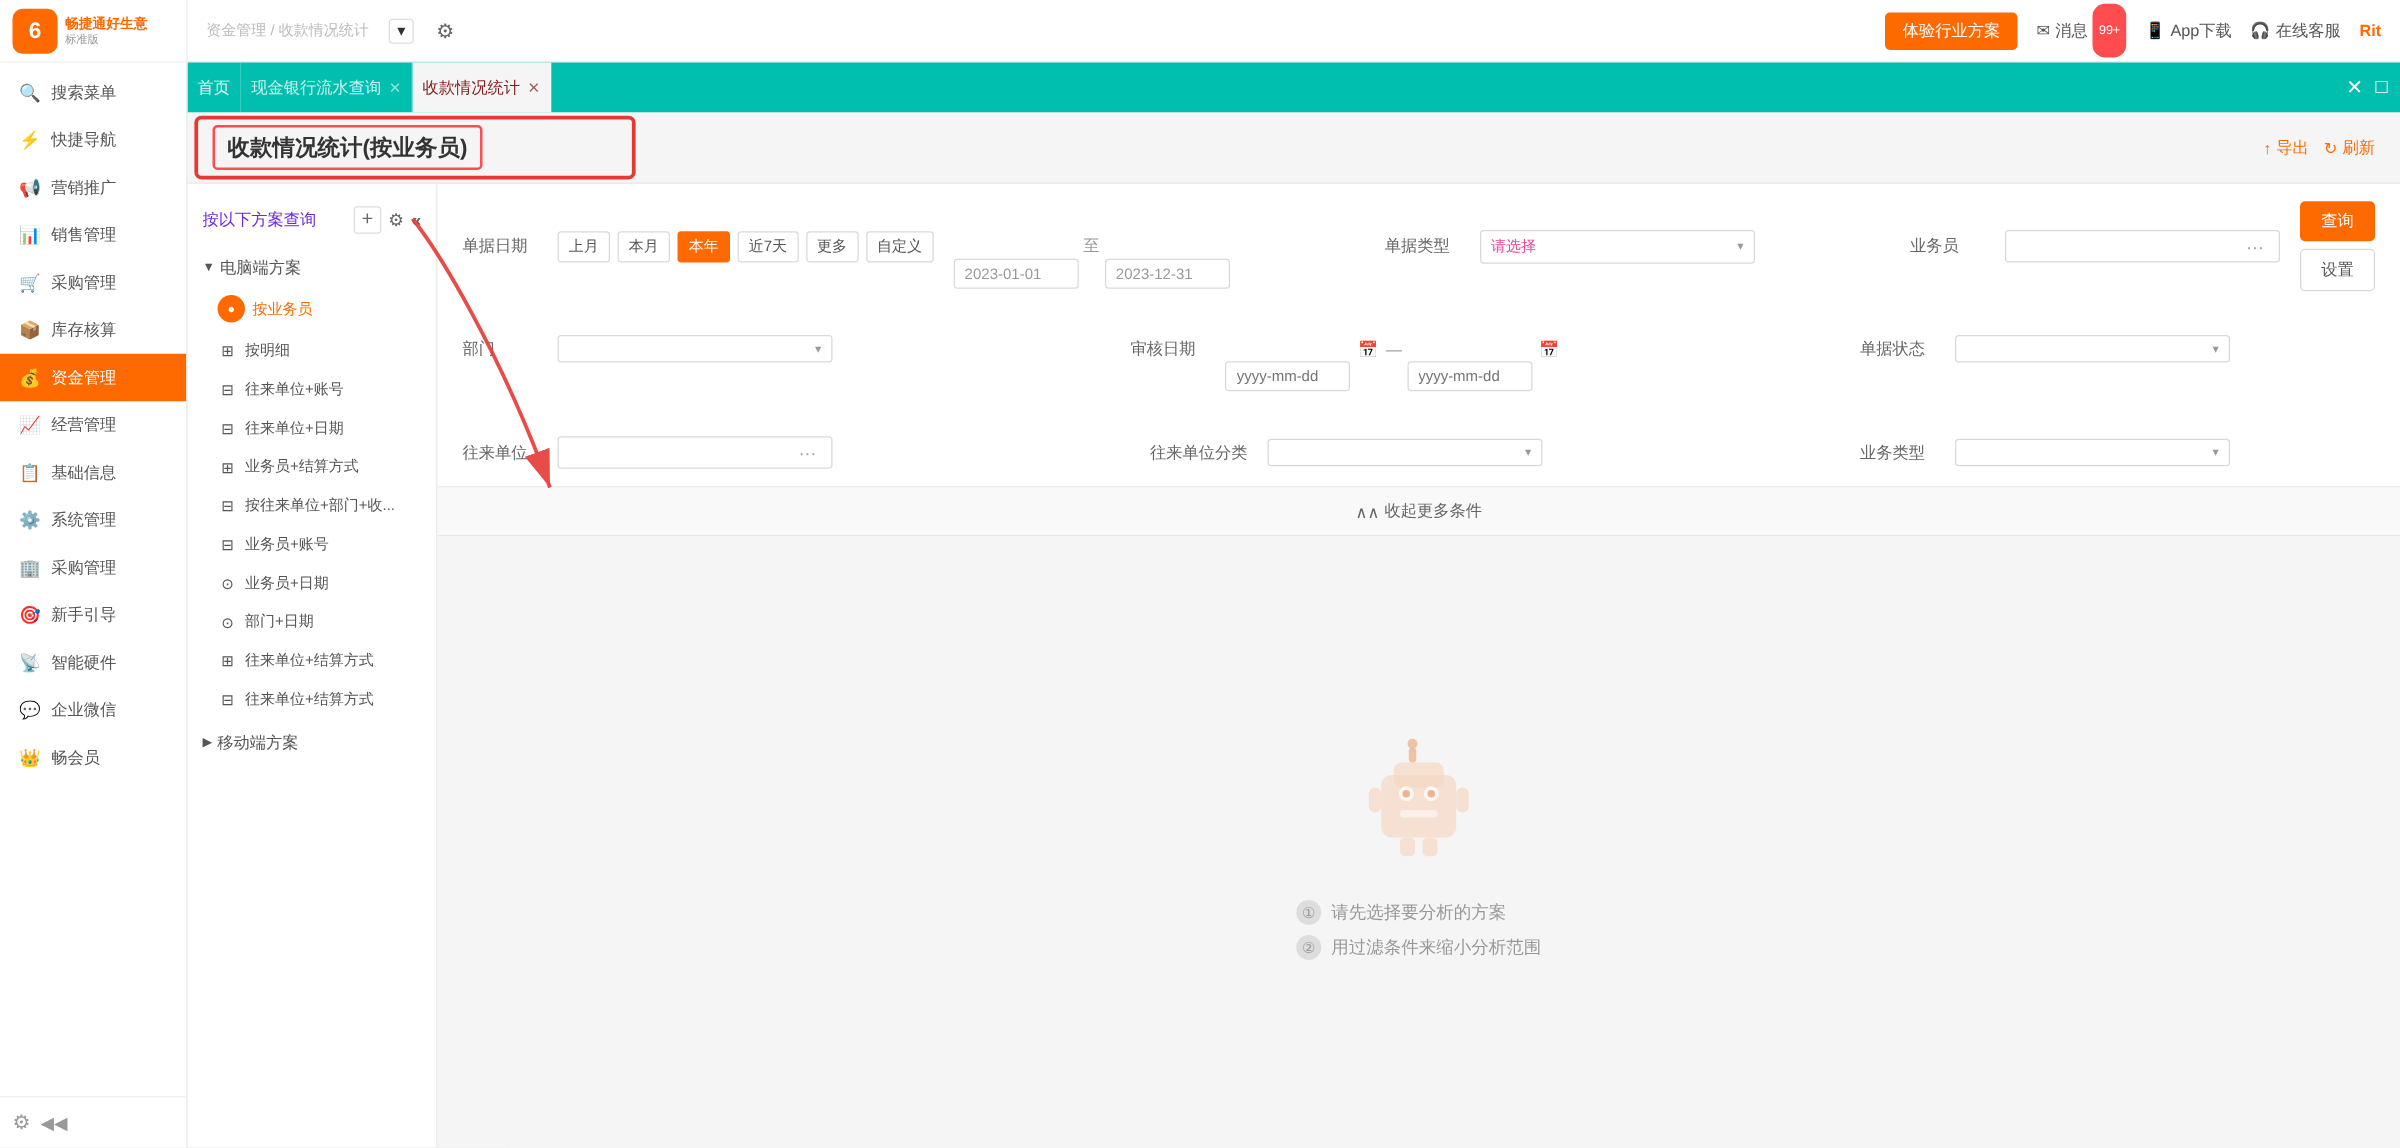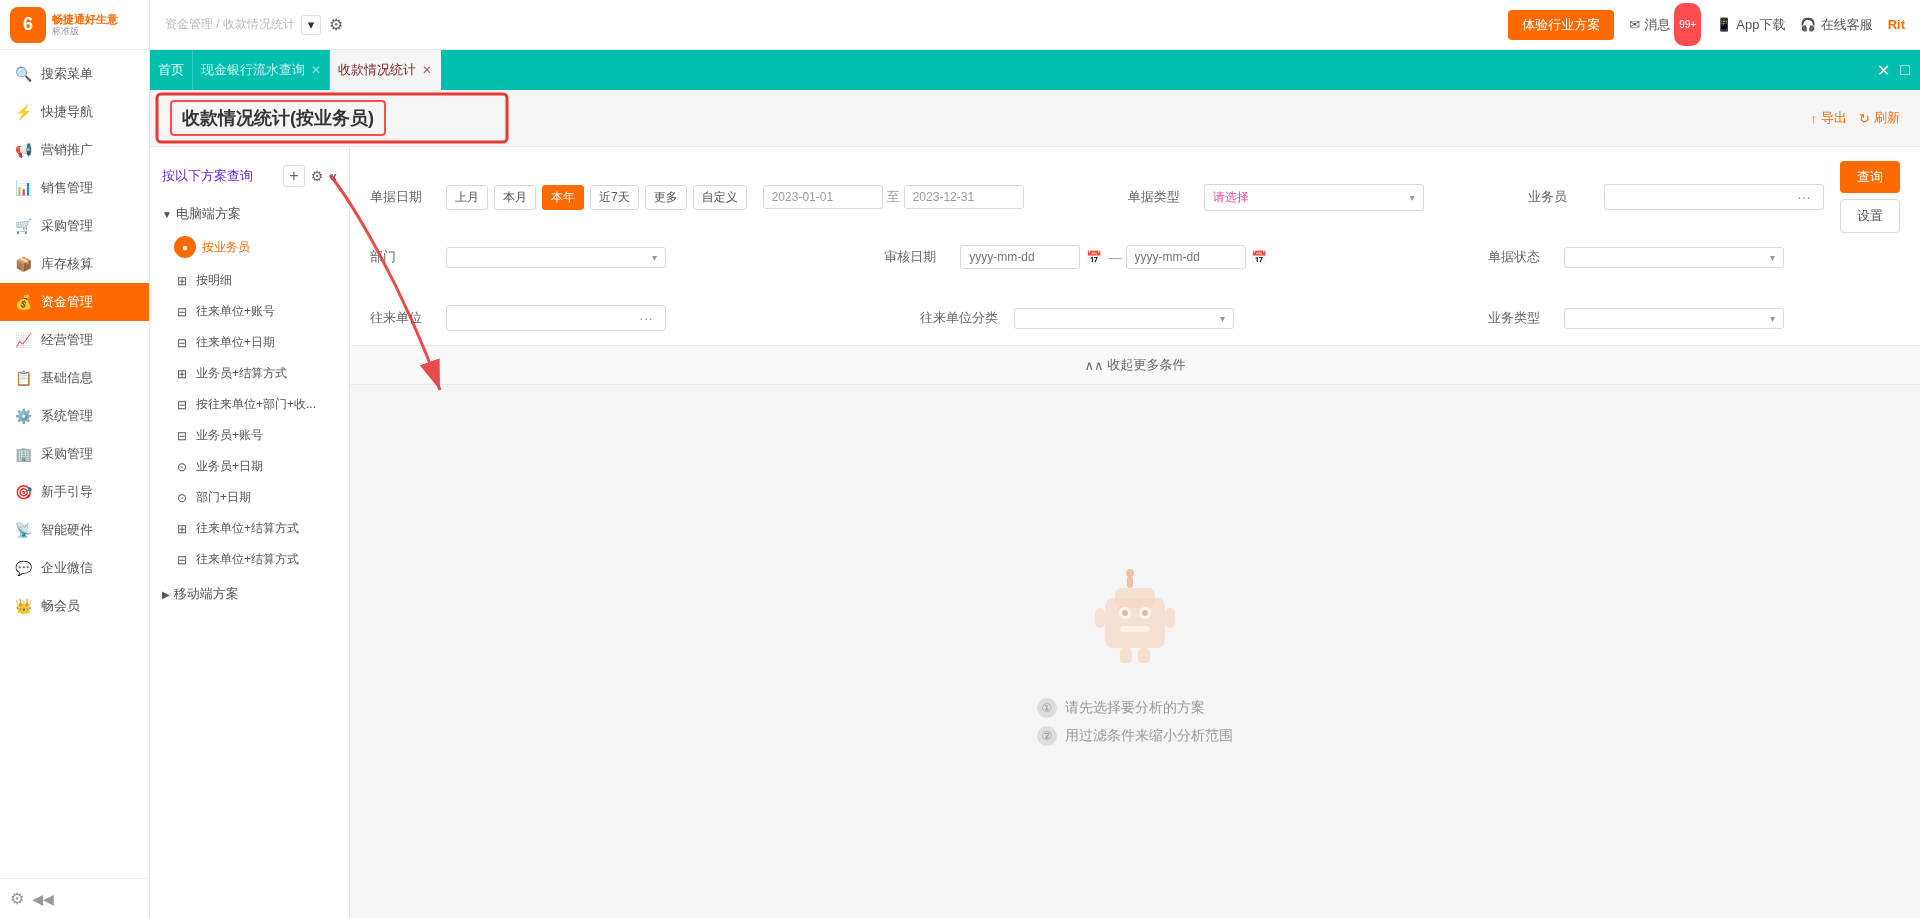--- a/index.html
+++ b/index.html
@@ -17,21 +17,21 @@
     .sidebar-nav { flex: 1; overflow-y: auto; padding: 5px 0; }
     .nav-item { display: flex; align-items: center; padding: 10px 15px; cursor: pointer; color: #555; font-size: 13px; gap: 8px; }
     .nav-item.active { background: #ff6a00; color: white; border-radius: 0; }
     .nav-item .nav-icon { width: 18px; height: 18px; display: flex; align-items: center; justify-content: center; font-size: 14px; flex-shrink: 0; }
     .sidebar-footer { padding: 10px; display: flex; align-items: center; gap: 8px; border-top: 1px solid #f0f0f0; }
 
     
     .main-area { flex: 1; display: flex; flex-direction: column; overflow: hidden; }
 
     
-    .topbar { height: 50px; background: #fff; display: flex; align-items: center; padding: 0 15px; border-bottom: 1px solid #e8e8e8; }
+    .topbar { height: 50px; background: #fff; display: flex; align-items: center; padding: 0 15px; border-bottom: 1px solid #e8e8e8; gap: 10px; }
     .topbar-breadcrumb { display: flex; align-items: center; gap: 4px; font-size: 12px; color: #999; }
     .topbar-right { display: flex; align-items: center; gap: 15px; margin-left: auto; }
     .topbar-btn { display: flex; align-items: center; gap: 4px; cursor: pointer; color: #555; font-size: 13px; }
     .badge { background: #ff4d4f; color: white; border-radius: 10px; padding: 16px 5px; font-size: 10px; }
     .trial-btn { background: #ff6a00; color: white; border: none; border-radius: 4px; padding: 6px 14px; cursor: pointer; font-size: 13px; }
 
     
     .tab-bar { height: 40px; background: #00bfaf; display: flex; align-items: stretch; padding: 0; }
     .tab-item { display: flex; align-items: center; padding: 0 8px; cursor: pointer; color: rgba(255,255,255,0.8); font-size: 13px; gap: 6px; border-right: 1px solid rgba(255,255,255,0.2); }
     .tab-item.active { background: #f5f5f5; color: #7f1d1d; }
@@ -68,21 +68,21 @@
 
     
     .filter-area { background: #fff; padding: 14px 20px; border-bottom: 1px solid #e8e8e8; }
     .filter-row { display: flex; align-items: center; gap: 16px; margin-bottom: 12px; }
     .filter-row:last-child { margin-bottom: 0; margin-top: 36px; }
     .filter-label { font-size: 13px; color: #666; white-space: nowrap; min-width: 60px; }
     .filter-date-group { display: flex; align-items: center; gap: 6px; }
     .date-quick-btn { padding: 3px 8px; border: 1px solid #d9d9d9; border-radius: 3px; cursor: pointer; font-size: 12px; color: #555; background: white; }
     .date-quick-btn.active { background: #ff6a00; color: white; border-color: #ff6a00; }
     .date-input-group { display: flex; align-items: center; gap: 4px; }
-    .date-input { border: 1px solid #d9d9d9; border-radius: 3px; padding: 4px 8px; font-size: 12px; color: #999; width: 120px; }
+    .date-input { border: 1px solid #d9d9d9; border-radius: 3px; padding: 4px 8px; font-size: 12px; color: #999; width: 100px; margin-top: 44px; }
     .filter-select { border: 1px solid #d9d9d9; border-radius: 3px; padding: 4px 8px; font-size: 12px; color: #333; min-width: 180px; display: flex; align-items: center; justify-content: space-between; background: white; cursor: pointer; }
     .filter-select .arrow-down { font-size: 10px; color: #999; }
     .filter-dots { color: #999; cursor: pointer; font-size: 14px; margin: 0 4px; }
 
     
     .collapse-bar { display: flex; align-items: center; justify-content: center; padding: 10px; background: #f9f9f9; border-bottom: 1px solid #e8e8e8; cursor: pointer; }
     .collapse-btn { display: flex; align-items: center; gap: 4px; color: #666; font-size: 13px; }
 
     
     .results-area { flex: 1; background: #f5f5f5; display: flex; flex-direction: column; align-items: center; justify-content: center; gap: 20px; }

